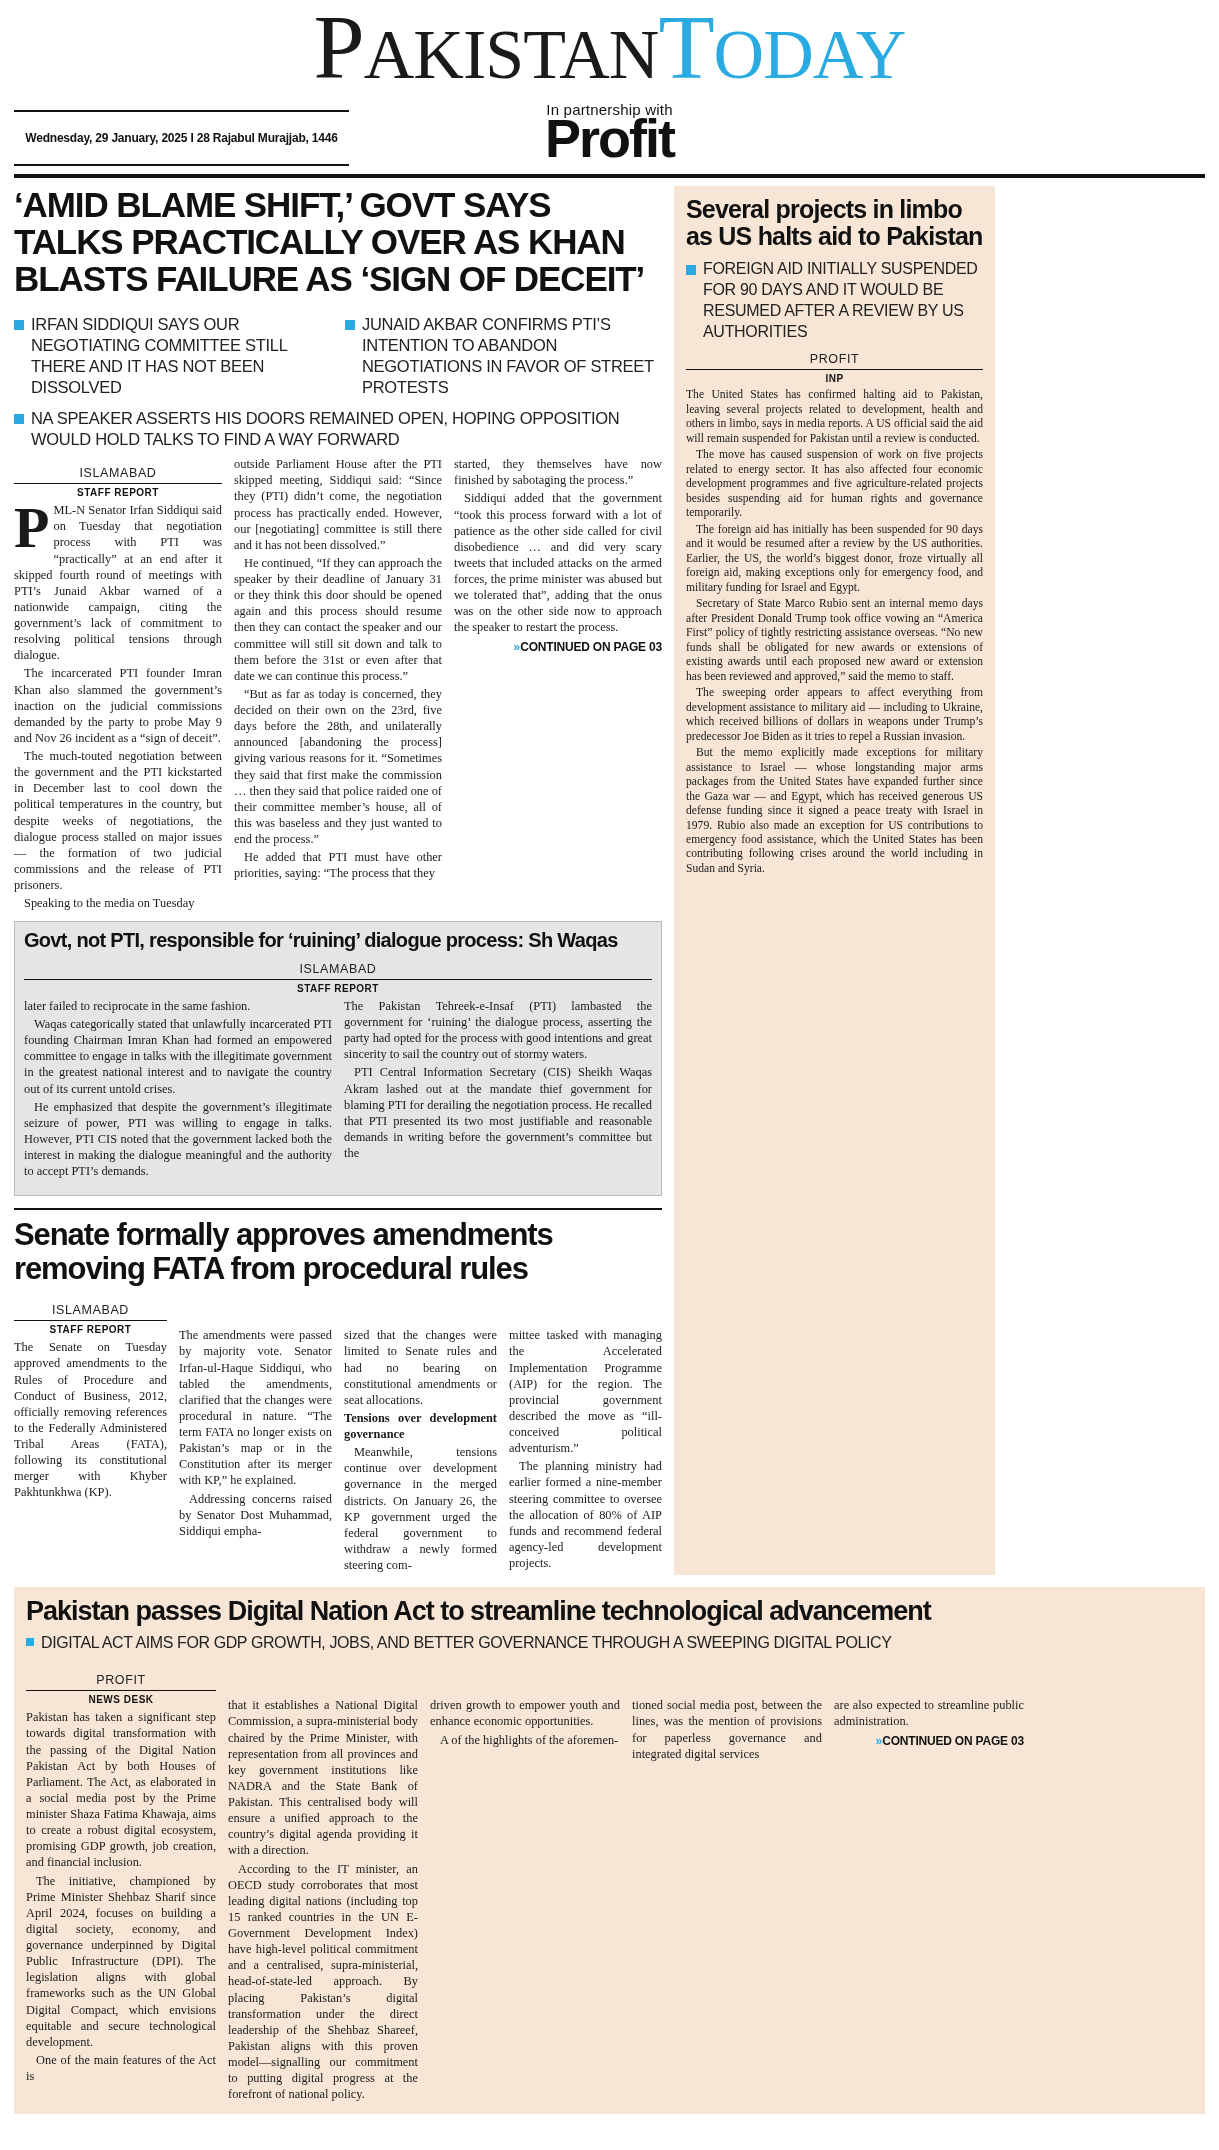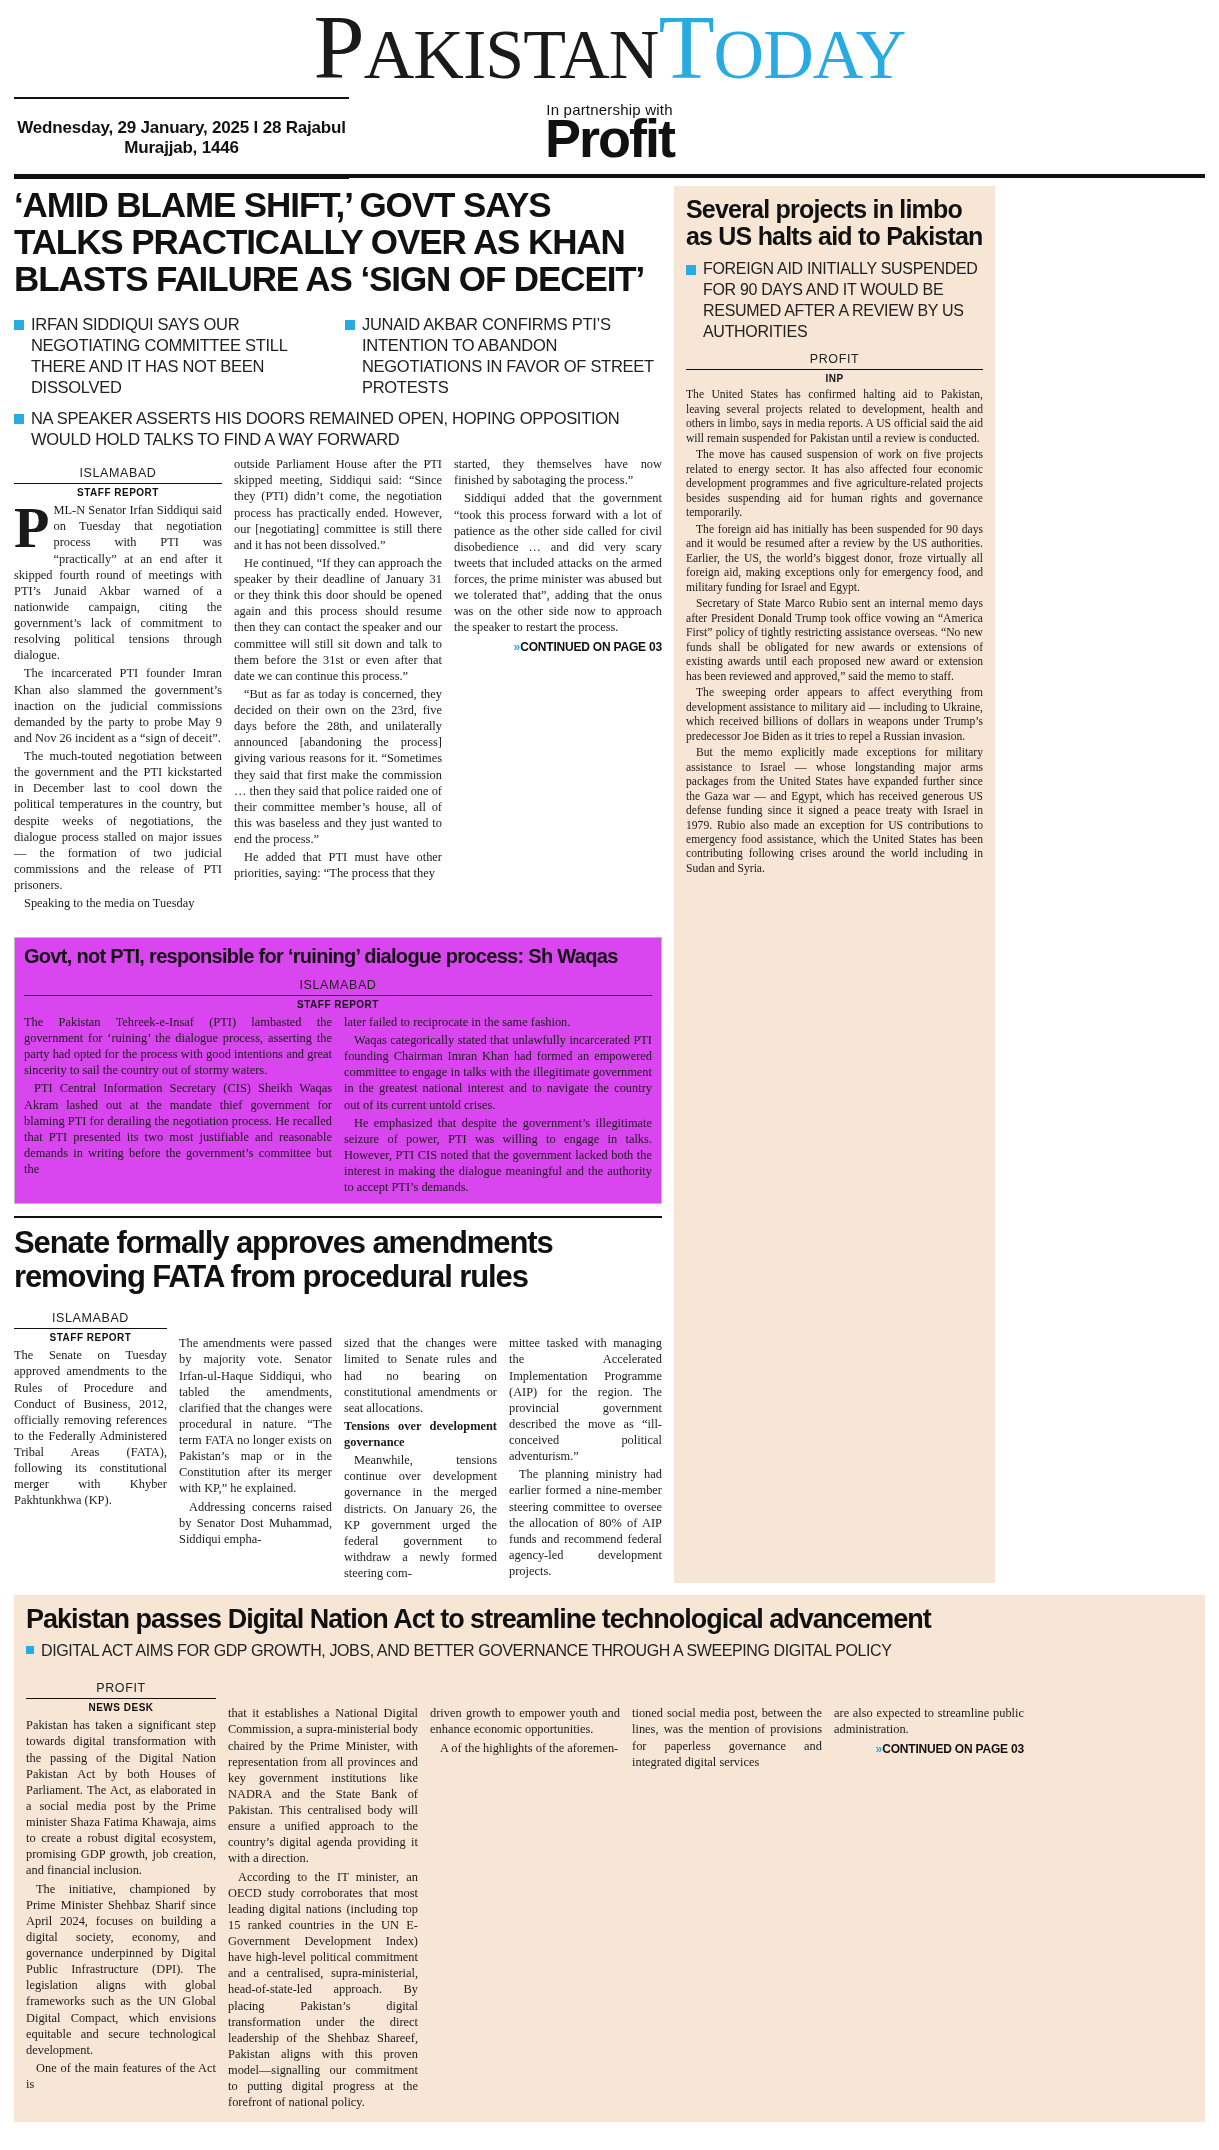--- a/index.html
+++ b/index.html
@@ -30,21 +30,21 @@
     letter-spacing: -2px; color: #111; margin-top: -2px;
   }
 
   
   .datebar {
     display: flex; align-items: center; justify-content: space-between;
     position: relative; margin-top: -48px; height: 48px;
   }
   .dateline, .editionline {
     font-family: "Liberation Sans", sans-serif;
-    font-weight: bold; font-size: 17px; letter-spacing: -0.2px;
+    font-weight: bold; font-size: 12px; letter-spacing: -0.2px;
     border-top: 2px solid #111; border-bottom: 2px solid #111;
     padding: 19px 0; text-align: center;
   }
   .dateline { width: 335px; }
   .editionline { width: 340px; }
 
   .rule-thick { border-top: 4px solid #111; margin-top: 12px; }
 
   
   .lead-wrap { display: flex; gap: 12px; margin-top: 8px; }
@@ -101,21 +101,21 @@
   }
 
   .contd {
     font-family: "Liberation Sans", sans-serif; font-weight: bold;
     font-size: 12px; color: #111; text-align: right; margin-top: 4px;
     letter-spacing: -.2px;
   }
   .contd .chev { color: #29ABE2; font-weight: bold; letter-spacing: -3px; margin-right: 3px;}
 
   
-  .boxstory { border: 1px solid #bbb; padding: 8px 9px 6px; margin-top: 24px; background:#d946ef;}
+  .boxstory { border: 1px solid #bbb; padding: 8px 9px 14px; margin-top: 8px; background:#e5e5e5;}
   .boxstory .bh {
     font-family: "Liberation Sans", sans-serif; font-weight: bold;
     font-size: 20px; line-height: 1.08; letter-spacing: -.7px;
   }
 
   .hr-dark { border-top: 2.5px solid #111; margin: 12px 0 8px; }
 
   .sec-head {
     font-family: "Liberation Sans", sans-serif; font-weight: bold;
     font-size: 31px; line-height: 1.08; letter-spacing: -1.1px; color:#111;
@@ -204,27 +204,27 @@
 
       <div class="boxstory">
         <div class="bh">Govt, not PTI, responsible for ‘ruining’ dialogue process: Sh Waqas</div>
         <div class="byline">
           <div class="city">ISLAMABAD</div>
           <div class="rule"></div>
           <div class="rep">STAFF REPORT</div>
         </div>
         <div class="cols">
           <div class="col bodytext">
-            <p class="first">The Pakistan Tehreek-e-Insaf (PTI) lambasted the government for ‘ruining’ the dialogue process, asserting the party had opted for the process with good intentions and great sincerity to sail the country out of stormy waters.</p>
-            <p>PTI Central Information Secretary (CIS) Sheikh Waqas Akram lashed out at the mandate thief government for blaming PTI for derailing the negotiation process. He recalled that PTI presented its two most justifiable and reasonable demands in writing before the government’s committee but the</p>
-          </div>
-          <div class="col bodytext">
             <p class="first">later failed to reciprocate in the same fashion.</p>
             <p>Waqas categorically stated that unlawfully incarcerated PTI founding Chairman Imran Khan had formed an empowered committee to engage in talks with the illegitimate government in the greatest national interest and to navigate the country out of its current untold crises.</p>
             <p>He emphasized that despite the government’s illegitimate seizure of power, PTI was willing to engage in talks. However, PTI CIS noted that the government lacked both the interest in making the dialogue meaningful and the authority to accept PTI’s demands.</p>
+          </div>
+          <div class="col bodytext">
+            <p class="first">The Pakistan Tehreek-e-Insaf (PTI) lambasted the government for ‘ruining’ the dialogue process, asserting the party had opted for the process with good intentions and great sincerity to sail the country out of stormy waters.</p>
+            <p>PTI Central Information Secretary (CIS) Sheikh Waqas Akram lashed out at the mandate thief government for blaming PTI for derailing the negotiation process. He recalled that PTI presented its two most justifiable and reasonable demands in writing before the government’s committee but the</p>
           </div>
         </div>
       </div>
 
       <div class="hr-dark"></div>
 
       <div>
         <div class="sec-head">Senate formally approves amendments removing FATA from procedural rules</div>
         <div class="cols" style="margin-top:8px;">
           <div class="col">

